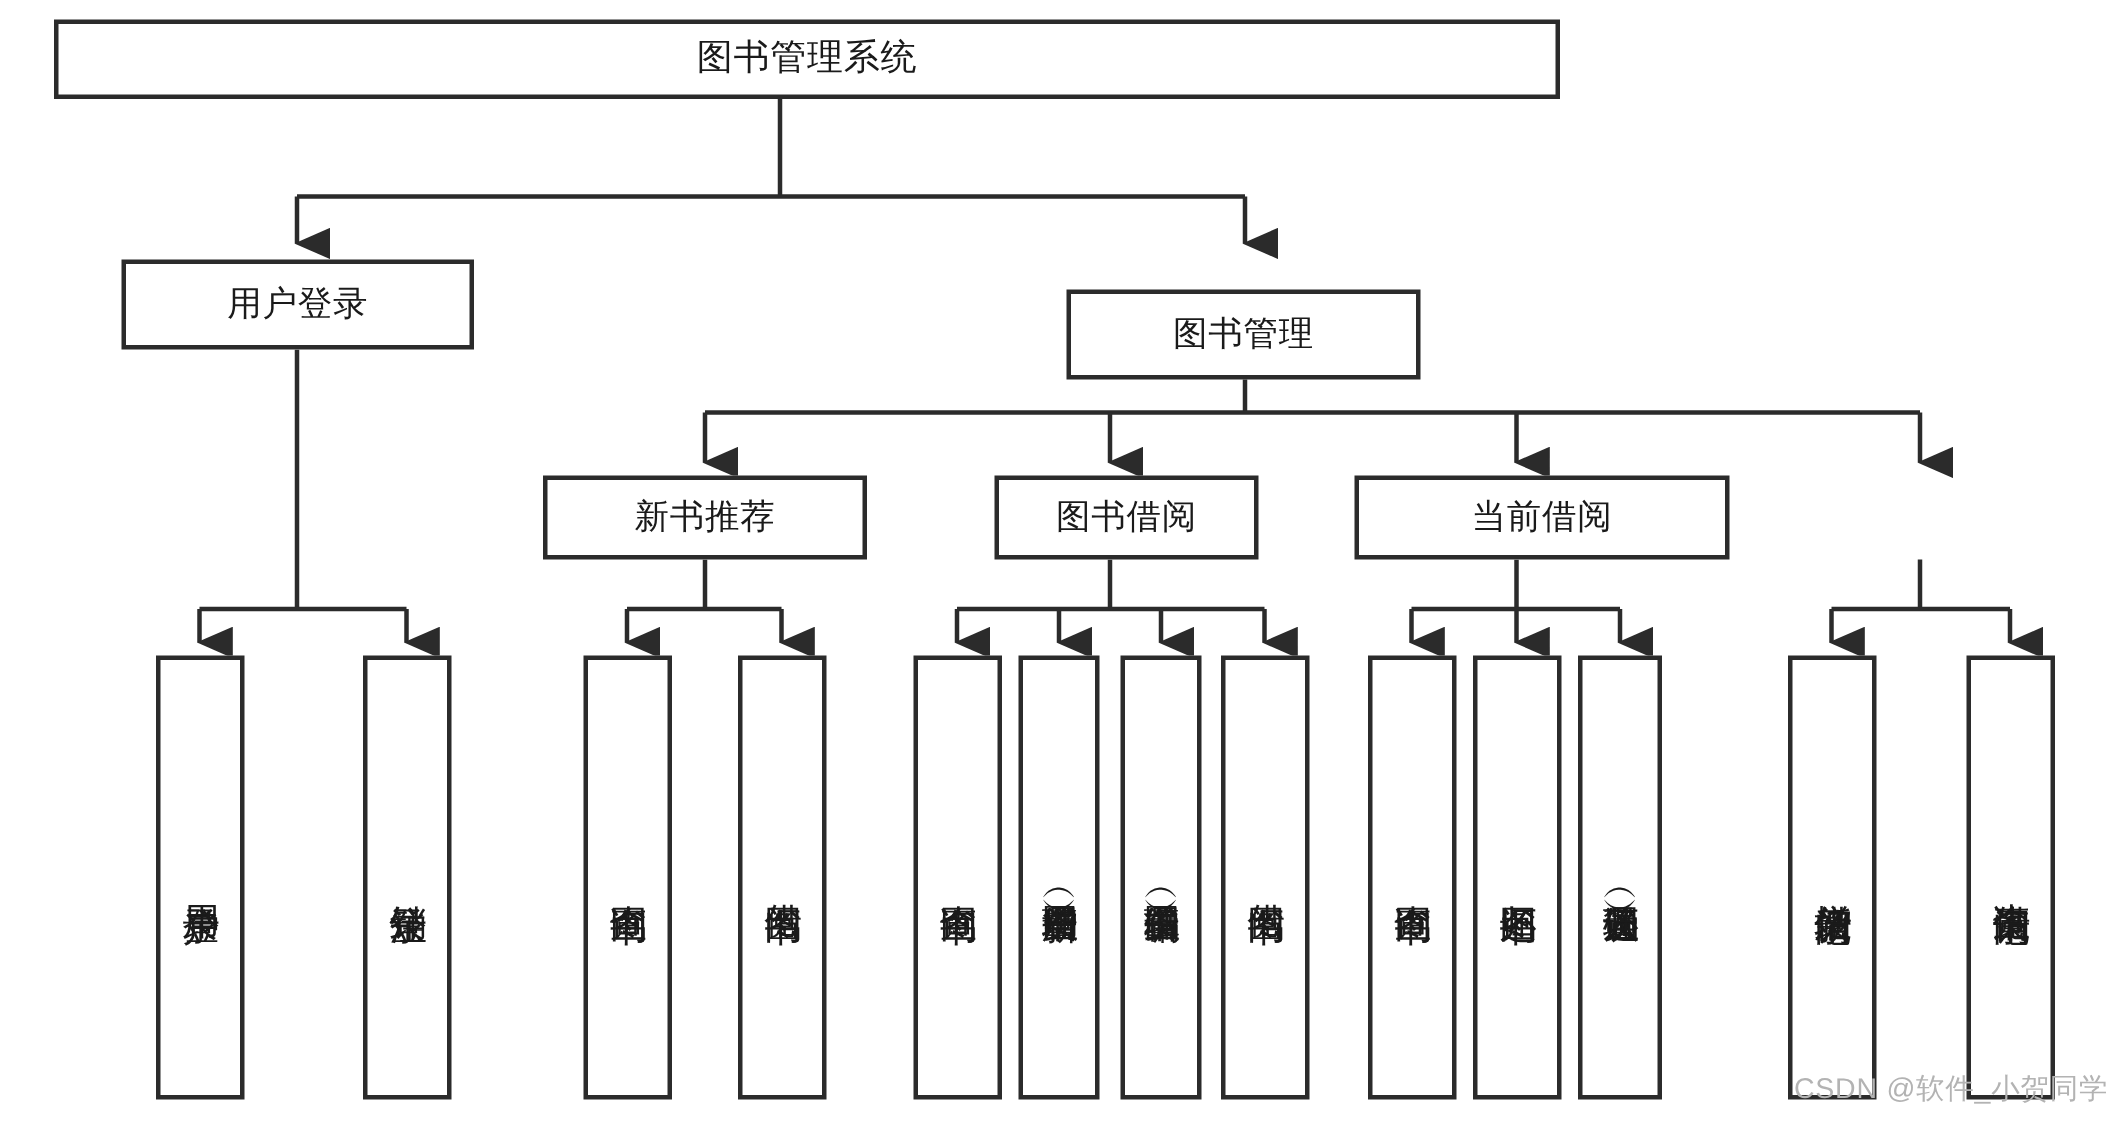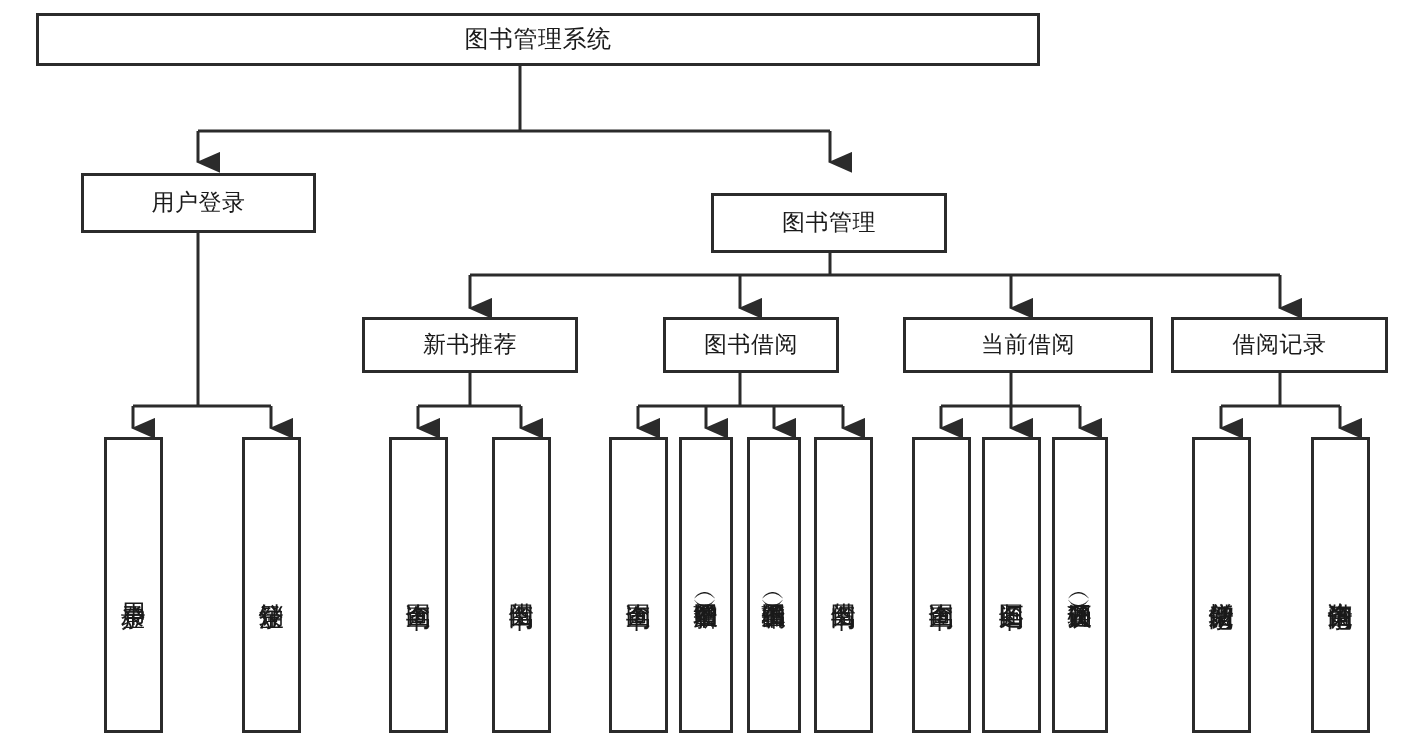--- a/index.html
+++ b/index.html
@@ -150,23 +150,20 @@
 
   <div class="node horiz" style="left:362px; top:317px; width:216px; height:56px;">
     <span class="label">新书推荐</span>
   </div>
   <div class="node horiz" style="left:632px; top:317px; width:176px; height:56px;margin-left:31px;">
     <span class="label">图书借阅</span>
   </div>
   <div class="node horiz" style="left:903px; top:317px; width:250px; height:56px;">
     <span class="label">当前借阅</span>
   </div>
-  <div class="node horiz" style="left:1171px; top:317px; width:217px; height:56px;">
-    <span class="label">借阅记录</span>
-  </div>
 
   <div class="node vert" style="left:104px; top:437px; width:59px; height:296px;">
     <span class="label">用户登录</span>
   </div>
   <div class="node vert" style="left:242px; top:437px; width:59px; height:296px;">
     <span class="label">注销登录</span>
   </div>
 
   <div class="node vert" style="left:389px; top:437px; width:59px; height:296px;">
     <span class="label">查询图书</span>
@@ -198,14 +195,15 @@
     <span class="label">确认归还（管理员）</span>
   </div>
 
   <div class="node vert" style="left:1192px; top:437px; width:59px; height:296px;">
     <span class="label">新增借阅记录</span>
   </div>
   <div class="node vert" style="left:1311px; top:437px; width:59px; height:296px;">
     <span class="label">查询借阅记录</span>
   </div>
 
+  <div class="watermark" style="left:1196px; top:713px;">CSDN @软件_小贺同学</div>
 
 </div>
 
 </body></html>

